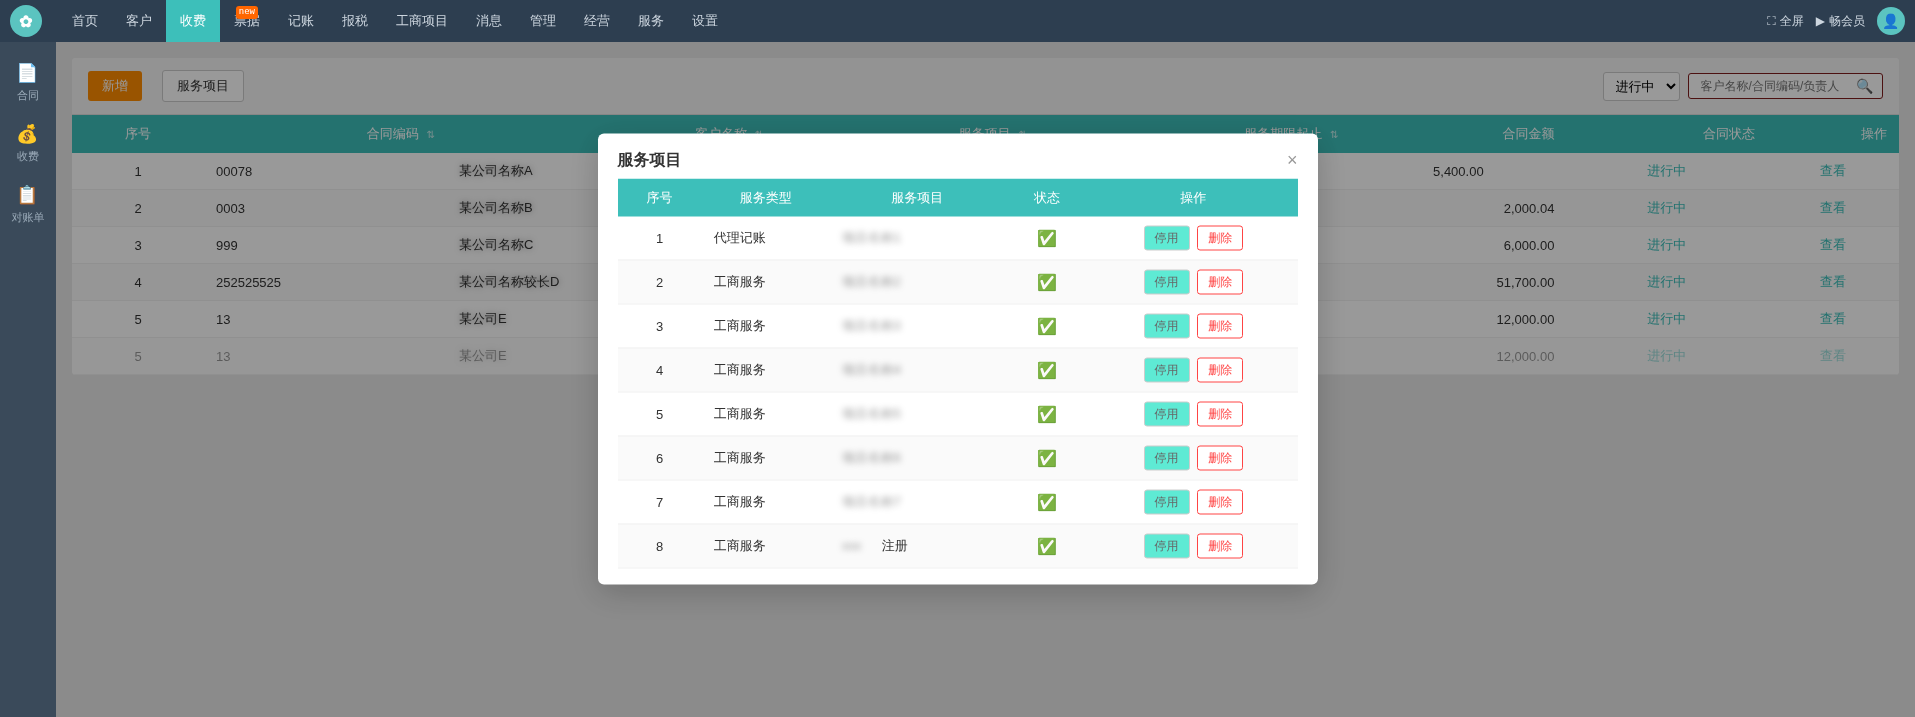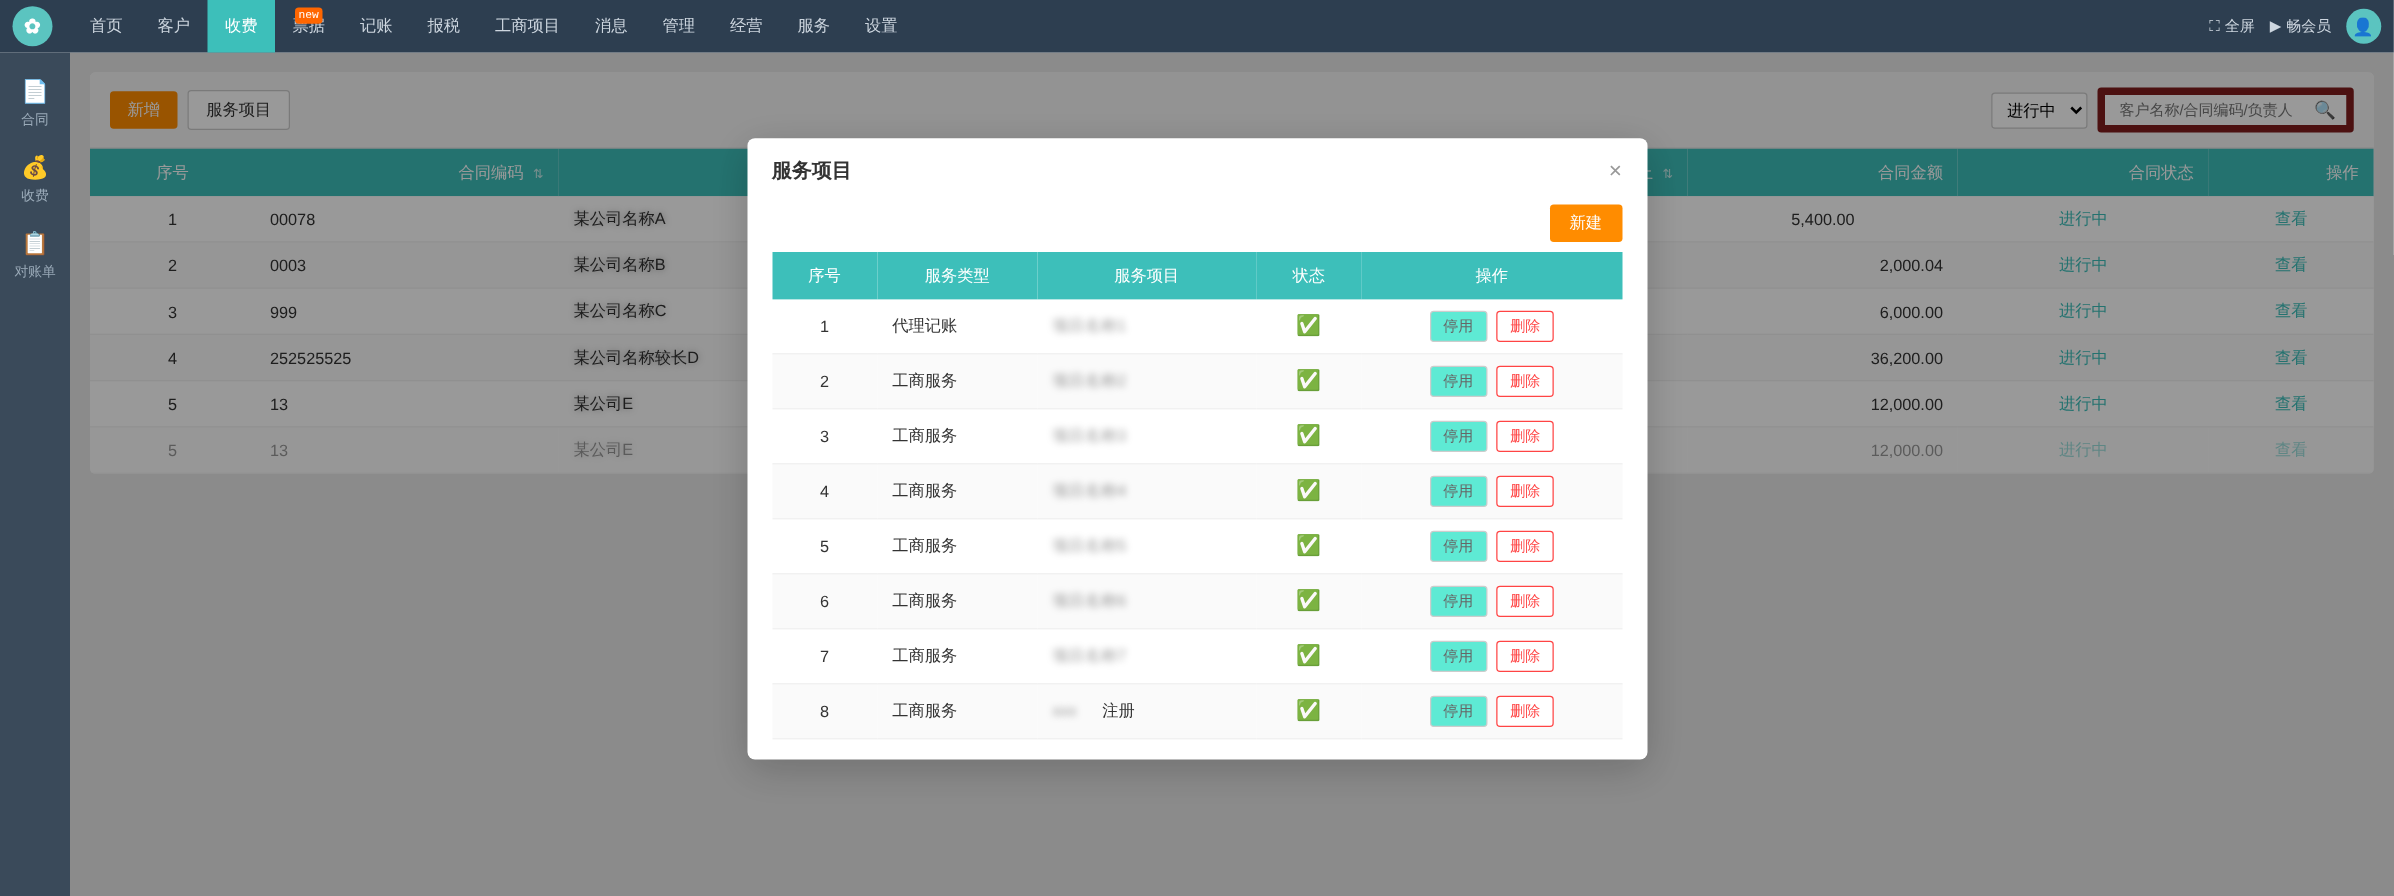--- a/index.html
+++ b/index.html
@@ -57,38 +57,38 @@
     .main-content {
       margin-top: 42px; margin-left: 56px;
       padding: 16px; background: #e8e8e8; min-height: calc(100vh - 42px);
     }
 
     
     .contract-area {
       background: #fff; border-radius: 4px; overflow: hidden;
     }
     .contract-toolbar {
-      display: flex; align-items: center; gap: 8px; padding: 12px 16px;
+      display: flex; align-items: center; gap: 20px; padding: 12px 16px;
       background: #f5f5f5; border-bottom: 1px solid #e0e0e0;
     }
     .btn-new {
       background: #ff8c00; color: #fff; border: none; padding: 6px 14px;
       border-radius: 3px; cursor: pointer; font-size: 13px;
     }
     .btn-service {
       background: #fff; color: #333; border: 1px solid #ccc; padding: 6px 14px;
       border-radius: 3px; cursor: pointer; font-size: 13px;
     }
     .toolbar-right { margin-left: auto; display: flex; align-items: center; gap: 8px; }
     .status-select {
       padding: 5px 8px; border: 1px solid #ccc; border-radius: 3px; font-size: 13px; background: #fff;
     }
     .search-box {
       display: flex; align-items: center;
-      border: 6px solid #7f1d1d; border-radius: 3px; background: #fff; padding: 0 8px;
+      border: 1px solid #7f1d1d; border-radius: 3px; background: #fff; padding: 0 8px;
     }
     .search-box input { border: none; outline: none; font-size: 12px; width: 160px; padding: 5px 4px; }
     .search-box .search-icon-btn { cursor: pointer; color: #999; font-size: 14px; }
 
     
     .data-table { width: 100%; border-collapse: collapse; }
     .data-table thead tr { background: #3dbfba; color: #fff; }
     .data-table thead th { padding: 10px 12px; font-weight: normal; font-size: 13px; text-align: right; }
     .data-table thead th.center { text-align: center; }
     .data-table tbody tr { background: #fff; border-bottom: 1px solid #f0f0f0; }
@@ -258,21 +258,21 @@
     <td style="text-align:right">6,000.00</td>
     <td class="center"><span class="status-badge">进行中</span></td>
     <td class="center"><a class="action-link">查看</a></td>
   </tr>
           <tr>
     <td class="center">4</td>
     <td>252525525</td>
     <td class="blurred">某公司名称较长D</td>
     <td>一般纳税人...</td>
     <td>201807-202403</td>
-    <td style="text-align:right">36,200.00</td>
+    <td style="text-align:right">51,700.00</td>
     <td class="center"><span class="status-badge">进行中</span></td>
     <td class="center"><a class="action-link">查看</a></td>
   </tr>
           <tr>
     <td class="center">5</td>
     <td>13</td>
     <td class="blurred">某公司E</td>
     <td>小规模记账</td>
     <td>202303-202402</td>
     <td style="text-align:right">12,000.00</td>
@@ -293,23 +293,20 @@
     </table>
   </div>
 </div>
 
 <div class="overlay"></div>
 
 <div class="modal">
   <div class="modal-header">
     <span class="modal-title">服务项目</span>
     <span class="modal-close">×</span>
-  </div>
-  <div class="modal-toolbar">
-    <button class="btn-modal-new">新建</button>
   </div>
   <div class="modal-body">
     <table class="modal-table">
       <thead>
         <tr>
           <th>序号</th>
           <th>服务类型</th>
           <th>服务项目</th>
           <th>状态</th>
           <th>操作</th>

